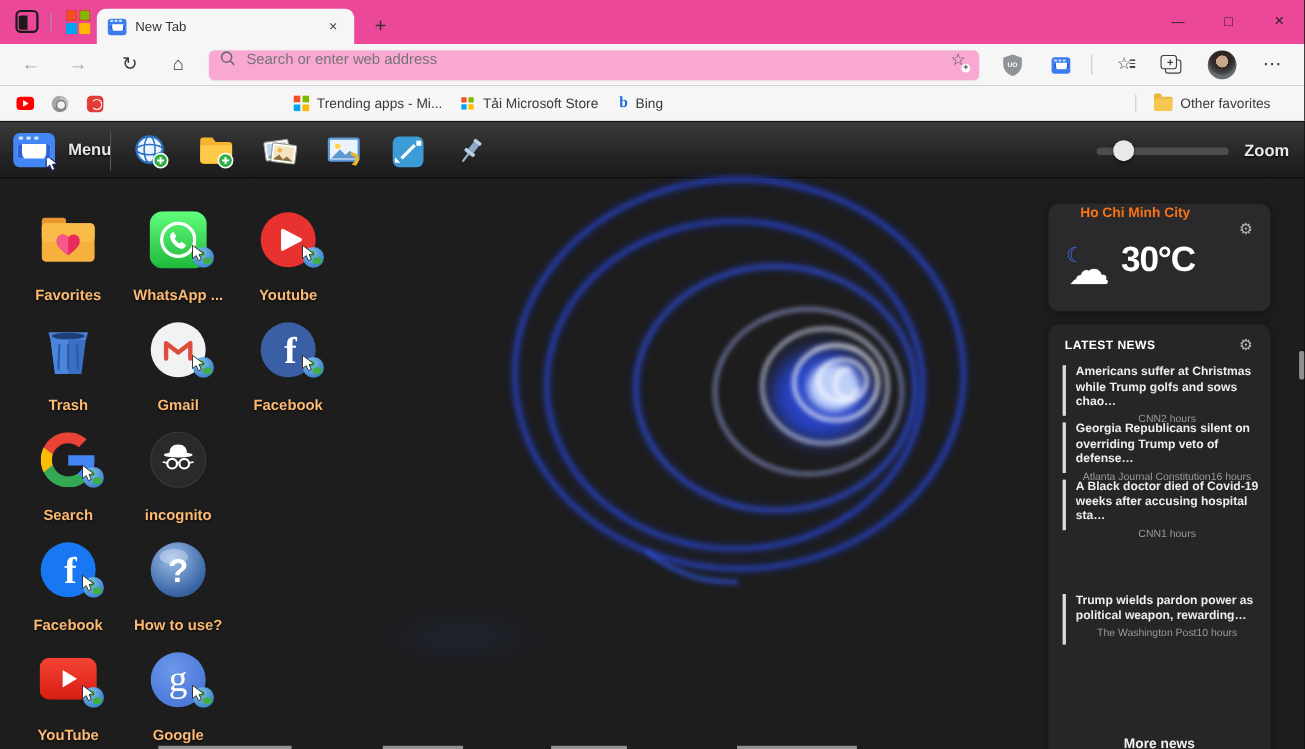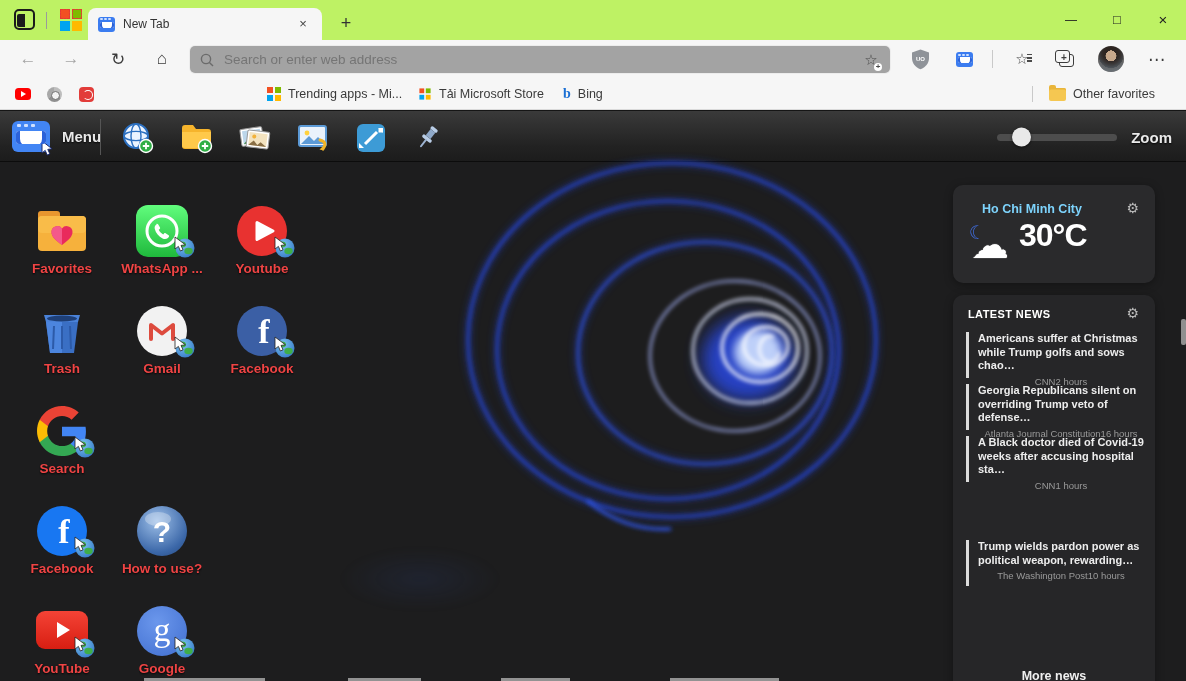--- a/index.html
+++ b/index.html
@@ -1,20 +1,20 @@
 <!DOCTYPE html>
 <html><head>
 <meta charset="utf-8">
 <style>
   * { margin:0; padding:0; box-sizing:border-box; }
   body { font-family:"Liberation Sans","DejaVu Sans",sans-serif; background:#000; }
   .window { position:relative; width:1186px; height:681px; background:#1d1d1e; overflow:hidden; }
 
   
-  .titlebar { position:absolute; left:0; top:0; width:1186px; height:40px; background:#bef264; }
+  .titlebar { position:absolute; left:0; top:0; width:1186px; height:40px; background:#ec4899; }
   .ta-icon { position:absolute; left:14px; top:9px; width:21px; height:21px; border:2.5px solid #1b1b1b; border-radius:5px; }
   .ta-icon::after { content:""; position:absolute; left:1px; bottom:1px; width:8px; height:13px; background:#1b1b1b; border-radius:2px 0 0 2px; }
   .tb-div { position:absolute; left:46px; top:12px; width:1px; height:17px; background:#9b9b9b; }
   .ms-logo { position:absolute; width:22px; height:22px; display:grid; grid-template-columns:10px 10px; grid-template-rows:10px 10px; gap:2px; }
   .ms-logo.ext { left:60px; top:9px; }
   .ms-sq1{background:#f25022;} .ms-sq2{background:#7fba00;} .ms-sq3{background:#00a4ef;} .ms-sq4{background:#ffb900;}
   .ms-logo.ext .ms-sq1, .ms-logo.ext .ms-sq2 { outline:1px dashed #e53935; outline-offset:-1px; }
   .tab { position:absolute; left:88px; top:8px; width:234px; height:32px; background:#f6f6f6; border-radius:8px 8px 0 0; display:flex; align-items:center; padding:0 10px; }
   .tab-title { font-size:12px; color:#333; margin-left:8px; flex:1; }
   .tab-close { font-size:13px; color:#444; width:18px; height:18px; line-height:18px; text-align:center; border-radius:3px; cursor:default; }
@@ -25,21 +25,21 @@
   
   .face-icon { position:relative; width:17px; height:15px; background:#3b7cf0; border-radius:3px; flex:0 0 auto; }
   .face-icon::before { content:""; position:absolute; left:2px; top:1.5px; width:3px; height:2px; background:#cfe0ff; box-shadow:4px 0 0 #cfe0ff, 8px 0 0 #cfe0ff; border-radius:1px; }
   .face-icon::after { content:""; position:absolute; left:1.5px; top:5px; width:14px; height:6px; background:#fff; border-radius:2px;
      box-shadow: inset 3.5px -1px 0 -1.5px #2b62d9, inset -3.5px -1px 0 -1.5px #2b62d9; }
 
   
   .navbar { position:absolute; left:0; top:40px; width:1186px; height:38px; background:#f6f6f6; }
   .nav-ic { position:absolute; top:50%; transform:translateY(-50%); font-size:17px; color:#3c3c3c; width:26px; text-align:center; }
   .nav-ic.disabled { color:#a5a5a5; }
-  .addr { position:absolute; left:190px; top:6px; width:700px; height:27px; background:#a3a3a3; border-radius:5px; display:flex; align-items:center; padding:0 10px; box-shadow:0 0 0 1px #ececec; }
+  .addr { position:absolute; left:190px; top:6px; width:700px; height:27px; background:#f9a8d4; border-radius:5px; display:flex; align-items:flex-start; padding:0 10px; box-shadow:0 0 0 1px #ececec; }
   .addr input { border:none; outline:none; flex:1; font-size:13.5px; color:#444; font-family:inherit; background:transparent; margin-left:10px; }
   .addr input::placeholder { color:#757575; }
   .star-wrap { position:relative; width:18px; height:18px; font-size:15px; color:#4a4a4a; line-height:18px; text-align:center; }
   .star-wrap .mini-plus { position:absolute; right:-2px; bottom:-2px; font-size:8px; font-weight:bold; background:#fff; border-radius:50%; width:8px; height:8px; line-height:8px; }
   .star-wrap .mini-lines { position:absolute; right:-1px; top:4px; width:5px; height:8px;
      background:linear-gradient(#4a4a4a 1.4px, transparent 1.4px, transparent 3.2px, #4a4a4a 3.2px, #4a4a4a 4.6px, transparent 4.6px, transparent 6.4px, #4a4a4a 6.4px, #4a4a4a 7.8px, transparent 7.8px); background-color:#f6f6f6; }
   .tb-sep { position:absolute; top:10px; width:1px; height:18px; background:#c9c9c9; }
   .collections { position:absolute; width:15px; height:13px; border:1.6px solid #3c3c3c; border-radius:3px; }
   .collections::before { content:""; position:absolute; left:-5px; top:-5px; width:13px; height:11px; border:1.6px solid #3c3c3c; border-radius:3px; background:#f6f6f6; }
   .collections::after { content:"+"; position:absolute; left:1px; top:-3px; font-size:10px; font-weight:bold; color:#3c3c3c; }
@@ -80,26 +80,26 @@
   .slider-thumb { position:absolute; left:15px; top:50%; transform:translateY(-50%); width:19px; height:19px; background:#e9e9e9; border-radius:50%; box-shadow:0 1px 3px rgba(0,0,0,.6); }
 
   
   .spiral { position:absolute; left:428px; top:152px; pointer-events:none; }
   .smudge { position:absolute; left:340px; top:548px; width:160px; height:62px; pointer-events:none;
      background:radial-gradient(ellipse at 50% 50%, rgba(45,70,140,.16), transparent 70%); filter:blur(3px); }
 
   
   .cell { position:absolute; width:100px; height:96px; display:flex; flex-direction:column; align-items:center; justify-content:flex-end; }
   .cell .ic { width:54px; height:54px; position:relative; display:flex; align-items:center; justify-content:center; }
-  .cell .lbl { margin-top:3px; font-size:13.5px; font-weight:bold; color:#ef4444; text-shadow:0 1px 2px rgba(0,0,0,.9); white-space:nowrap; max-width:98px; overflow:hidden; text-overflow:ellipsis; }
+  .cell .lbl { margin-top:16px; font-size:13.5px; font-weight:bold; color:#fdba74; text-shadow:0 1px 2px rgba(0,0,0,.9); white-space:nowrap; max-width:98px; overflow:hidden; text-overflow:ellipsis; }
   .badge { position:absolute; right:-7px; bottom:-5px; }
 
   
   .weather { position:absolute; left:953px; top:185px; width:202px; height:98px; background:#2a2a2c; border-radius:10px; box-shadow:0 2px 8px rgba(0,0,0,.35); }
-  .w-city { position:absolute; left:0; right:44px; top:17px; text-align:center; font-size:12.5px; font-weight:bold; color:#7dd3fc; }
+  .w-city { position:absolute; left:0; right:44px; top:1px; text-align:center; font-size:12.5px; font-weight:bold; color:#f97316; }
   .w-gear { position:absolute; right:16px; top:15px; font-size:14px; color:#b9b9b9; }
   .w-icon { position:absolute; left:14px; top:36px; width:52px; height:44px; }
   .w-moon { position:absolute; left:2px; top:0; font-size:19px; color:#3f6ad8; font-weight:bold; }
   .w-cloud { position:absolute; left:4px; top:2px; font-size:38px; color:#fff; text-shadow:0 0 1px #fff; }
   .w-temp { position:absolute; left:66px; top:32px; font-size:32px; font-weight:bold; color:#fff; letter-spacing:-1px; }
 
   
   .news { position:absolute; left:953px; top:295px; width:202px; height:400px; background:#262628; border-radius:10px; box-shadow:0 2px 8px rgba(0,0,0,.35); }
   .n-head { position:absolute; left:15px; top:13px; font-size:11px; font-weight:bold; color:#fff; letter-spacing:.4px; }
   .n-gear { position:absolute; right:16px; top:10px; font-size:14px; color:#b9b9b9; }
@@ -437,20 +437,33 @@
         <svg width="24" height="24" viewBox="0 0 24 24">
             <circle cx="13" cy="13" r="9.5" fill="url(#gg)"></circle>
             <ellipse cx="10" cy="9.5" rx="4" ry="3" fill="#3fae49"></ellipse>
             <ellipse cx="16.5" cy="16" rx="4.2" ry="3.2" fill="#3fae49"></ellipse>
         <path d="M3 2 L3 14 L6.4 11.4 L8.4 16 L11 14.8 L9 10.4 L13.4 9.8 Z" fill="#fff" stroke="#222" stroke-width=".8"></path>
           </svg>
       </span>
     </span>
     <span class="lbl">Search</span>
   </div>
+  <div class="cell" style="left:112px;top:380px">
+    <span class="ic">
+      <svg width="52" height="52" viewBox="0 0 52 52">
+        <circle cx="26" cy="26" r="25" fill="#2a2a2c" stroke="#3a3a3c"></circle>
+        <path d="M18 21 c0-6 2.5-9 8-9 s8 3 8 9" fill="#fff"></path>
+        <ellipse cx="26" cy="21.6" rx="13" ry="2.4" fill="#fff"></ellipse>
+        <circle cx="20.5" cy="29.5" r="4.4" fill="none" stroke="#fff" stroke-width="2"></circle>
+        <circle cx="31.5" cy="29.5" r="4.4" fill="none" stroke="#fff" stroke-width="2"></circle>
+        <path d="M24.8 29 q1.2-1.2 2.4 0 M12 28 l4 .8 M40 28 l-4 .8" stroke="#fff" stroke-width="1.6" fill="none"></path>
+      </svg>
+    </span>
+    <span class="lbl">incognito</span>
+  </div>
 
   <div class="cell" style="left:12px;top:480px">
     <span class="ic">
       <svg width="52" height="52" viewBox="0 0 52 52">
         <circle cx="26" cy="26" r="25" fill="#1877f2"></circle>
         <text x="28" y="38" font-size="34" font-weight="bold" fill="#fff" text-anchor="middle" font-family="Liberation Serif,serif">f</text>
       </svg>
       <span class="badge">
         <svg width="24" height="24" viewBox="0 0 24 24">
             <circle cx="13" cy="13" r="9.5" fill="url(#gg)"></circle>

